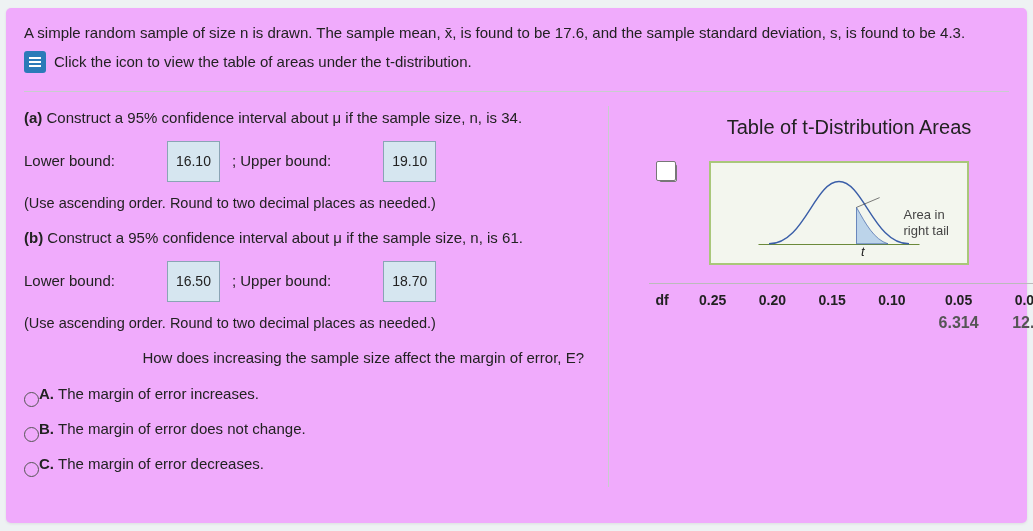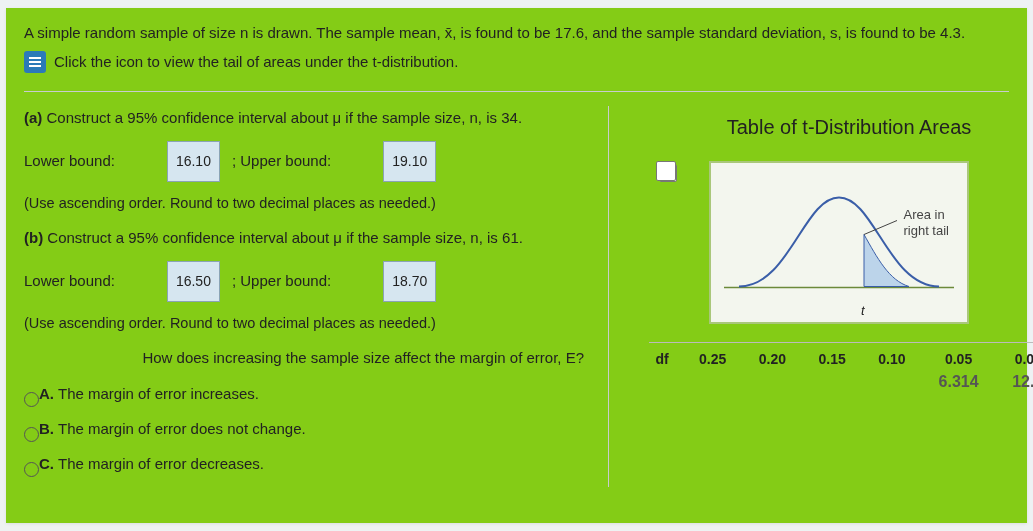--- a/index.html
+++ b/index.html
@@ -6,25 +6,25 @@
 body {
   font-family: Arial, Helvetica, sans-serif;
   background: #eef2f3;
   width: 1033px;
   height: 531px;
   overflow: hidden;
   position: relative;
   color: #222;
 }
 .page {
-  background: #84cc16;
+  background: #f0abfc;
   margin: 8px 6px;
   padding: 14px 18px 0 18px;
   height: 515px;
-  border-radius: 0;
+  border-radius: 5px;
   box-shadow: 0 1px 3px rgba(0,0,0,0.08);
 }
 .intro { font-size: 15px; line-height: 1.5; }
 .icon-row { display: flex; align-items: center; gap: 8px; margin-top: 6px; }
 .doc-icon {
   width: 22px; height: 22px;
   background: #2b7ab8;
   border-radius: 3px;
   display: flex; align-items: center; justify-content: center;
 }
@@ -64,21 +64,21 @@
   position: absolute; left: 50px; top: 58px;
   width: 18px; height: 18px;
   border: 1.5px solid #777; border-radius: 2px; background:#fff;
 }
 .copy-icon::after {
   content:""; position:absolute; left:-4px; top:-4px;
   width: 18px; height: 18px; border:1.5px solid #777; border-radius:2px; background:#fff;
 }
 .curve-box {
   margin-left: 80px;
-  width: 260px; height: 163px;
+  width: 260px; height: 104px;
   border: 2px solid #a9c77a;
   background: #f3f6ee;
   position: relative;
   padding: 8px;
 }
 .curve-svg { width: 100%; height: 100%; }
 .area-label {
   position: absolute; right: 18px; top: 44px;
   font-size: 13px; color: #444; line-height: 1.2;
 }
@@ -94,21 +94,21 @@
 </style>
 </head>
 <body>
 
 <div class="page">
 
   <div class="intro">
     <span>A simple random sample of size n is drawn. The sample mean, </span><span>x̄</span><span>, is found to be 17.6, and the sample standard deviation, s, is found to be 4.3.</span>
     <div class="icon-row">
       <span class="doc-icon"></span>
-      <span>Click the icon to view the tail of areas under the t-distribution.</span>
+      <span>Click the icon to view the table of areas under the t-distribution.</span>
     </div>
   </div>
 
   <hr class="divider">
 
   <div class="columns">
     <div class="left">
 
       <div class="qrow">
         <b>(a) </b><span>Construct a 95% confidence interval about μ if the sample size, n, is 34.</span>

